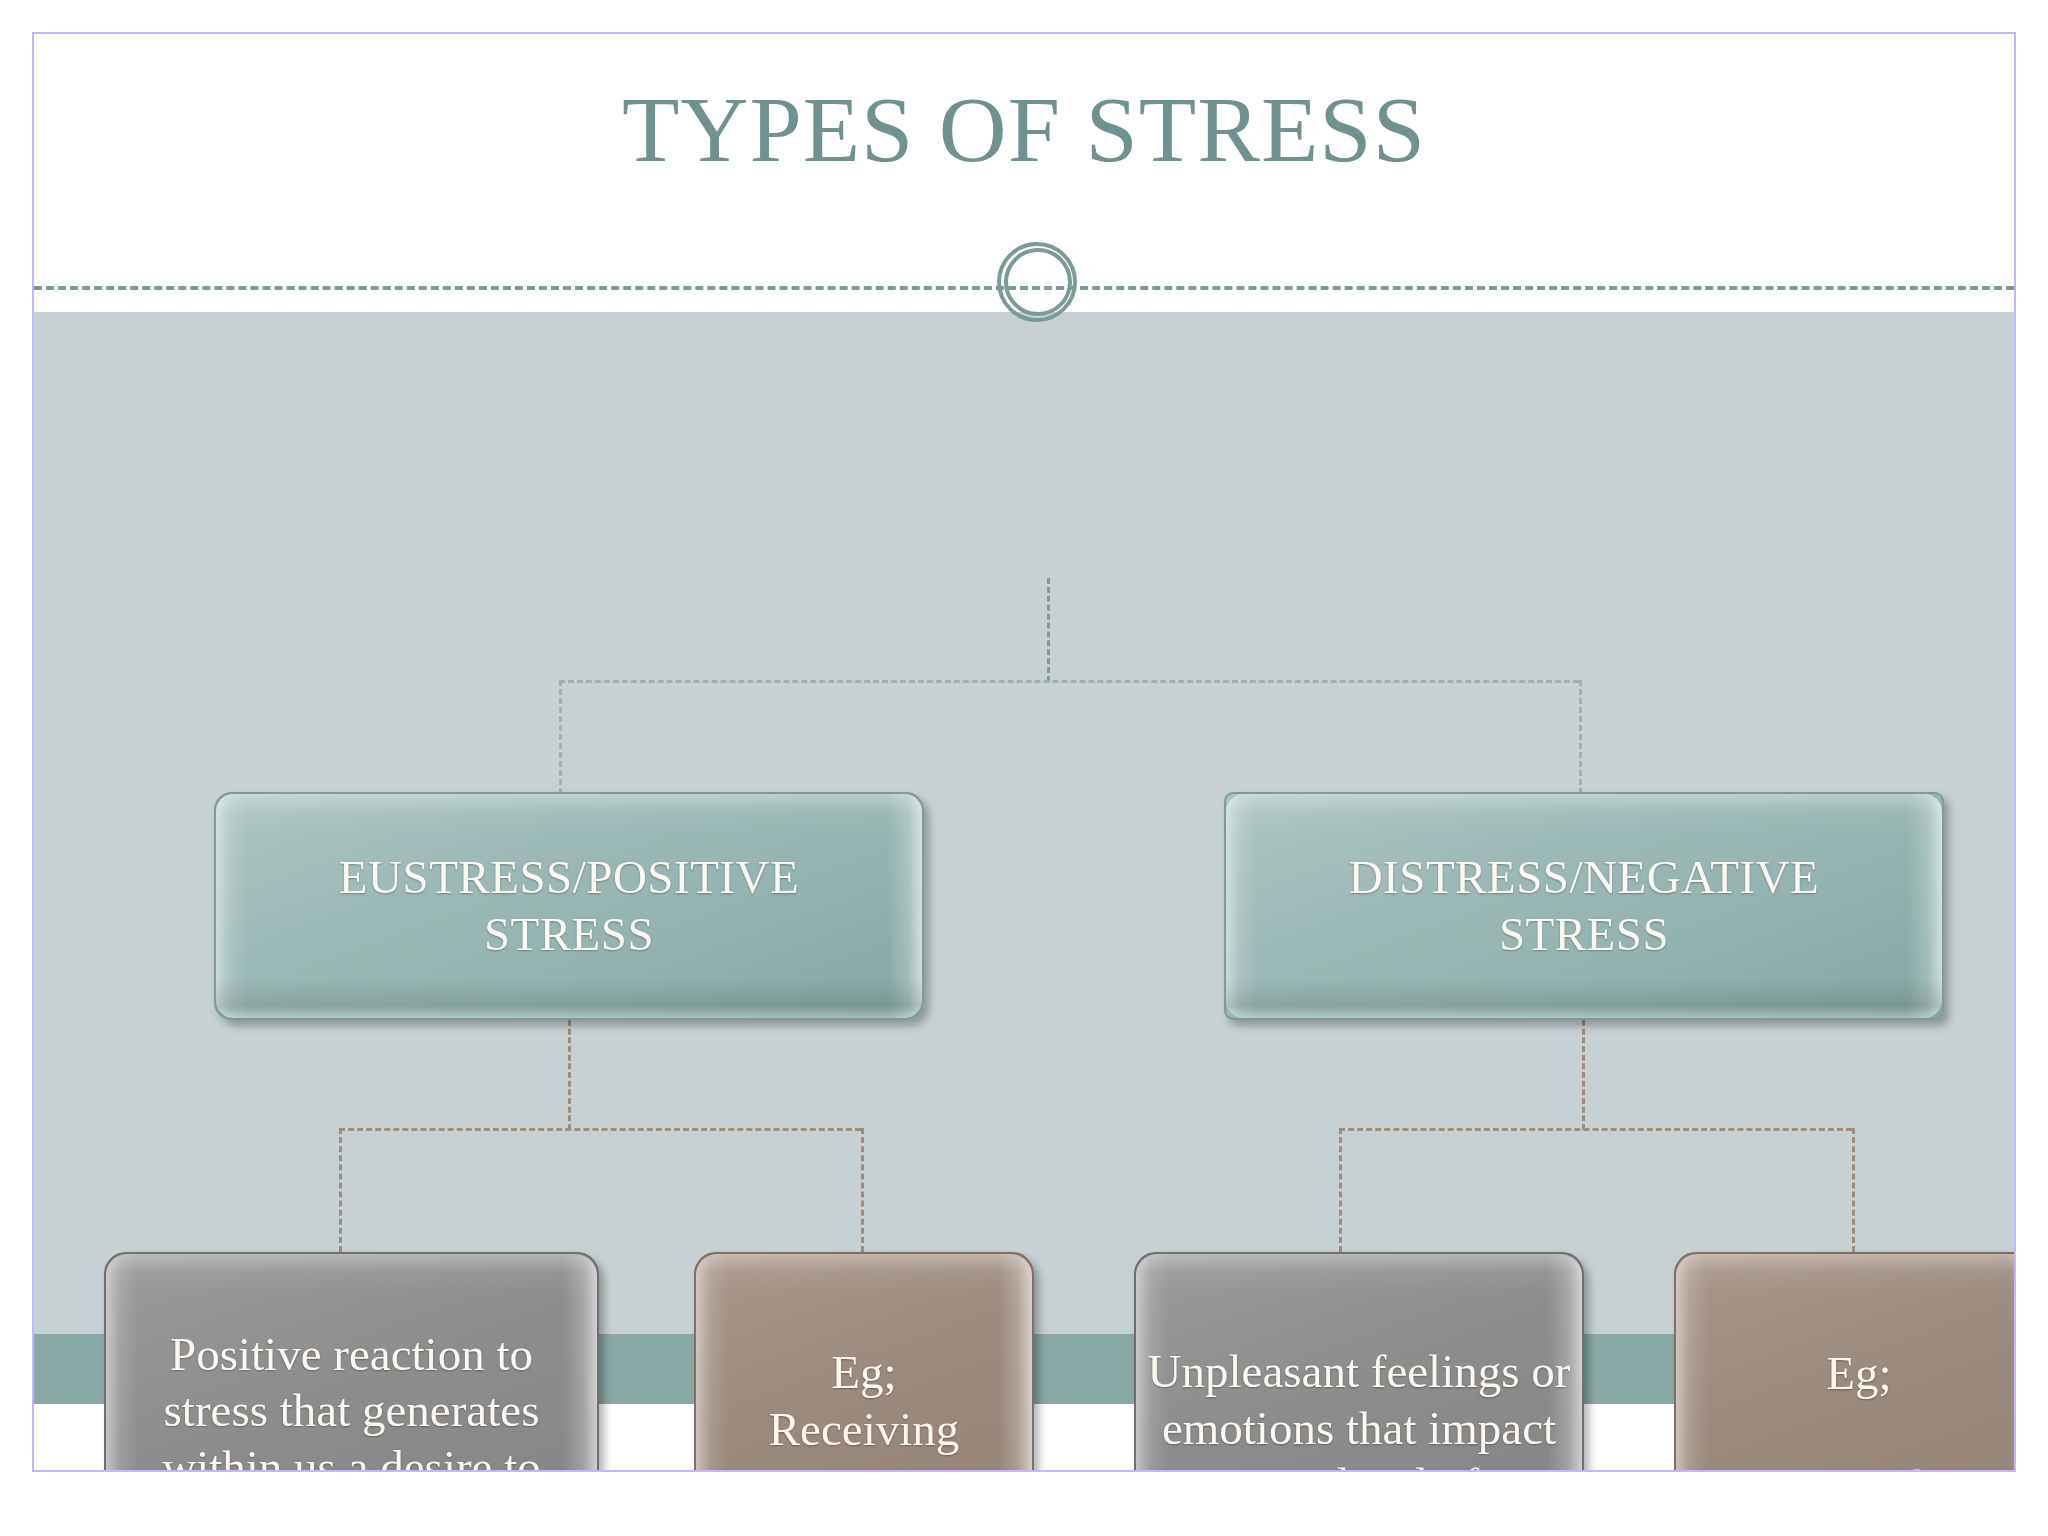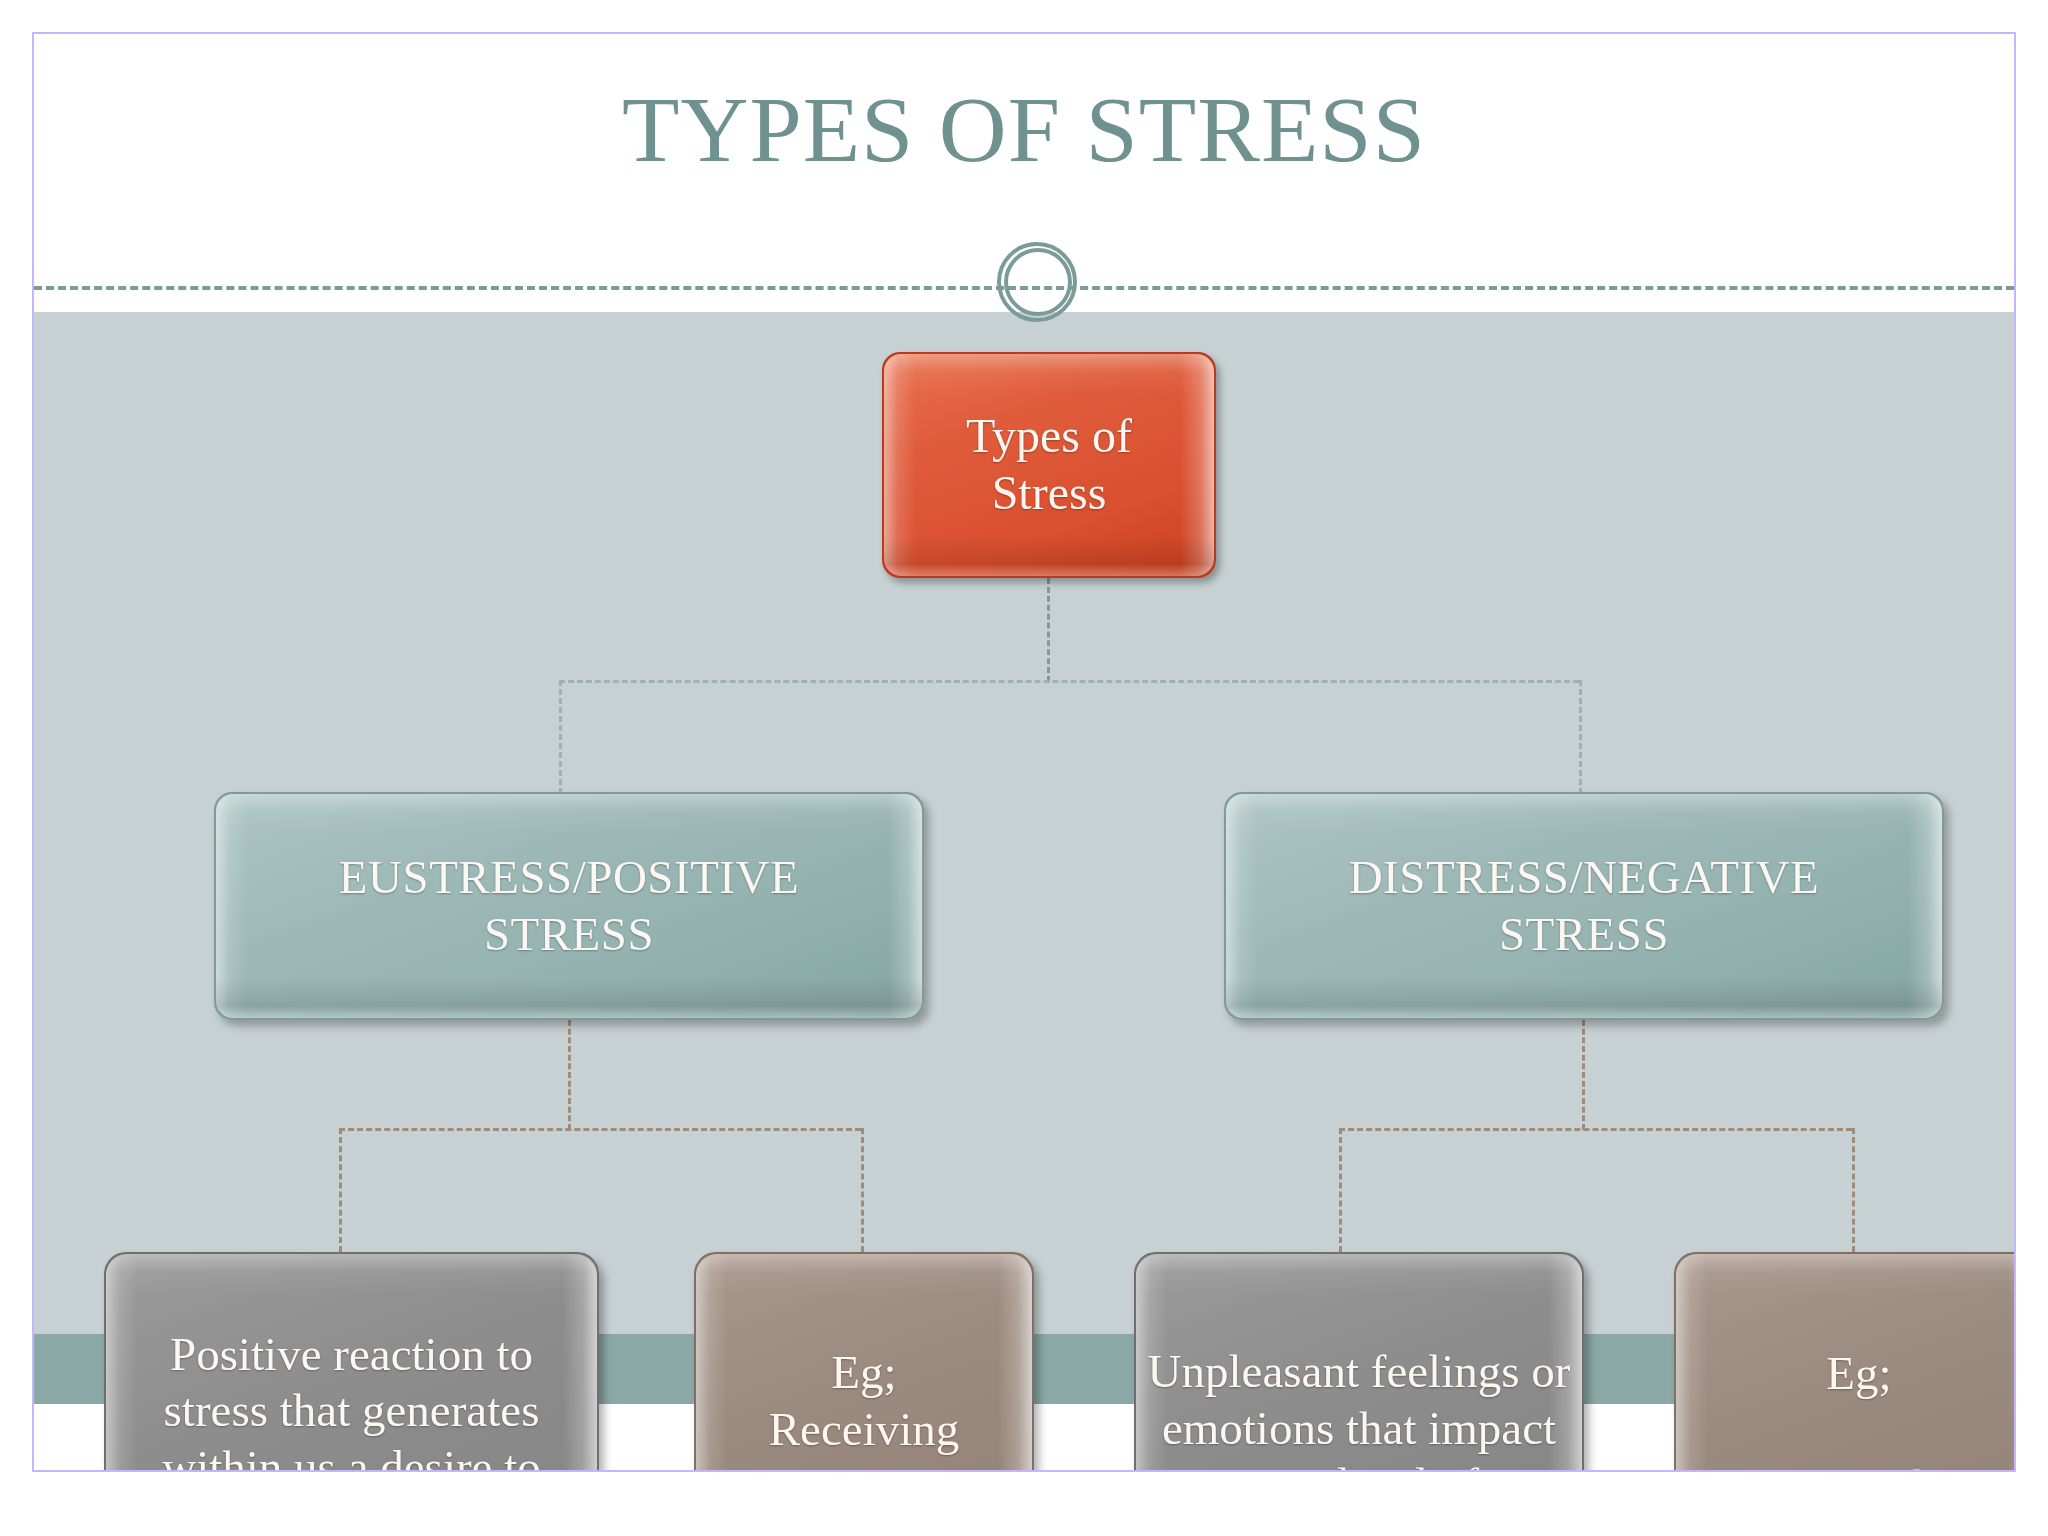--- a/index.html
+++ b/index.html
@@ -158,21 +158,21 @@
     height:228px;
     background:linear-gradient(160deg,#adc5c3 0%,#9db9b7 35%,#92b1ae 70%,#85a5a2 100%);
     border:2px solid #7d9b98;
     box-shadow:5px 6px 8px rgba(0,0,0,.28);
     font-size:47px;
     line-height:1.22;
     letter-spacing:.5px;
     align-items:center;
   }
   #node-eustress{ left:180px; width:710px; }
-  #node-distress{ left:1190px; width:720px; }
+  #node-distress{ left:1190px; width:720px;border-radius:9px; }
 
   
   .node.level3{
     top:940px;
     border-radius:22px;
     box-shadow:5px 6px 9px rgba(0,0,0,.30);
     line-height:1.20;
   }
   .node.level3::before,
   .node.level3::after{ border-radius:22px; }
@@ -217,24 +217,20 @@
     <div class="conn v-brown" style="left:534px; top:708px; height:110px;"></div>
     <div class="conn h-brown" style="left:305px; top:816px; width:522px;"></div>
     <div class="conn v-brown" style="left:305px; top:816px; height:124px;"></div>
     <div class="conn v-brown" style="left:827px; top:816px; height:124px;"></div>
 
     <div class="conn v-brown" style="left:1548px; top:708px; height:110px;"></div>
     <div class="conn h-brown" style="left:1305px; top:816px; width:513px;"></div>
     <div class="conn v-brown" style="left:1305px; top:816px; height:124px;"></div>
     <div class="conn v-brown" style="left:1818px; top:816px; height:124px;"></div>
 
-    <div class="node" id="node-root">
-      <span class="label">Types of
-Stress</span>
-    </div>
 
     <div class="node level2" id="node-eustress">
       <span class="label">EUSTRESS/POSITIVE
 STRESS</span>
     </div>
 
     <div class="node level2" id="node-distress">
       <span class="label">DISTRESS/NEGATIVE
 STRESS</span>
     </div>

